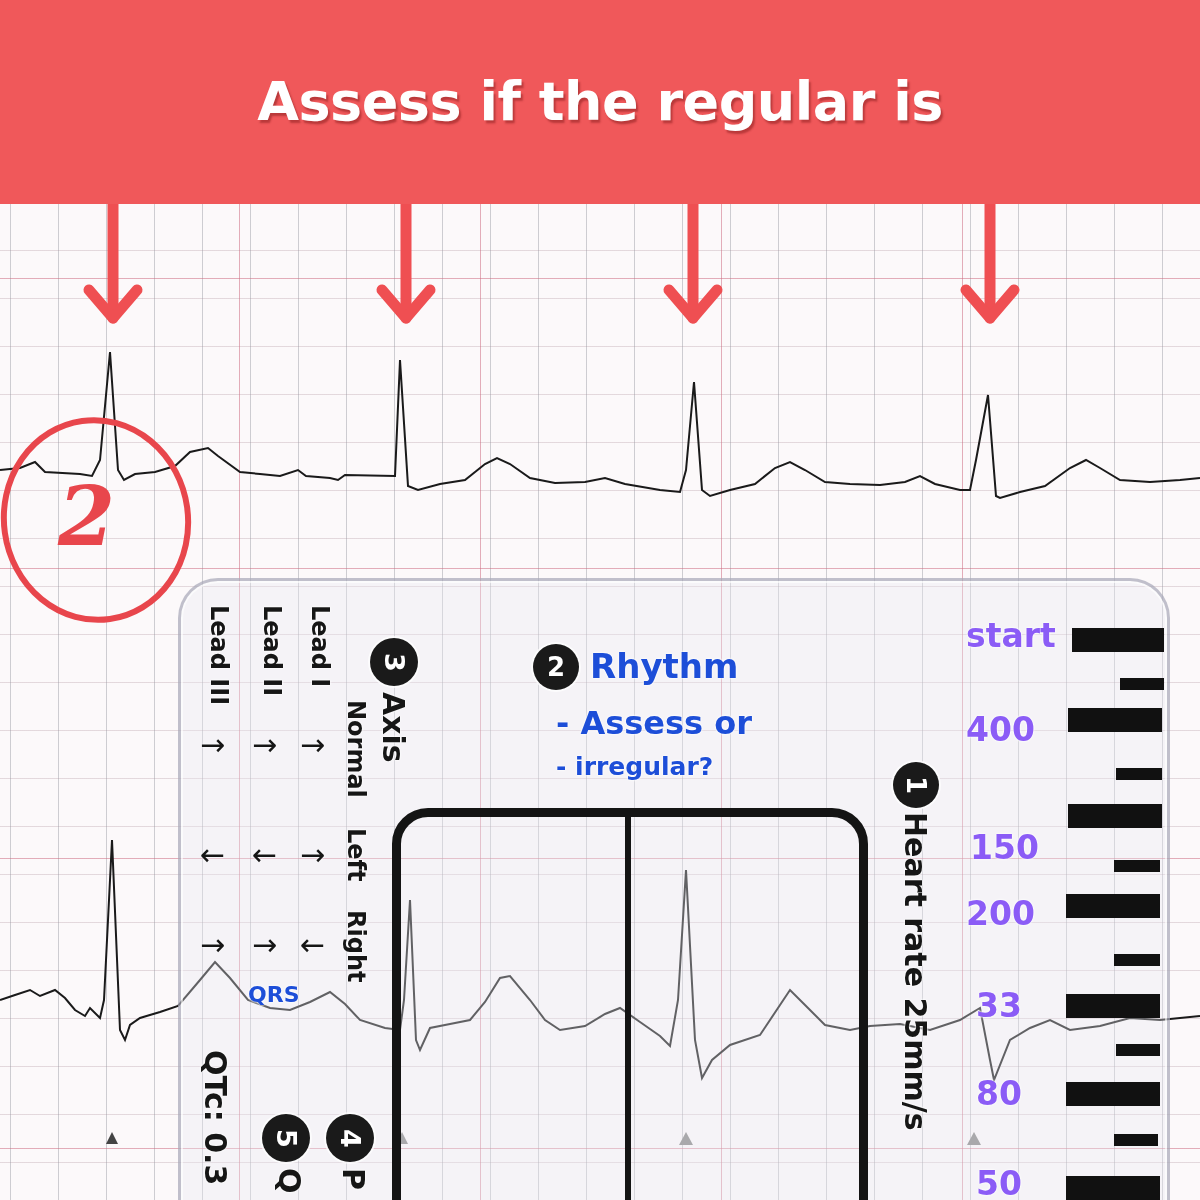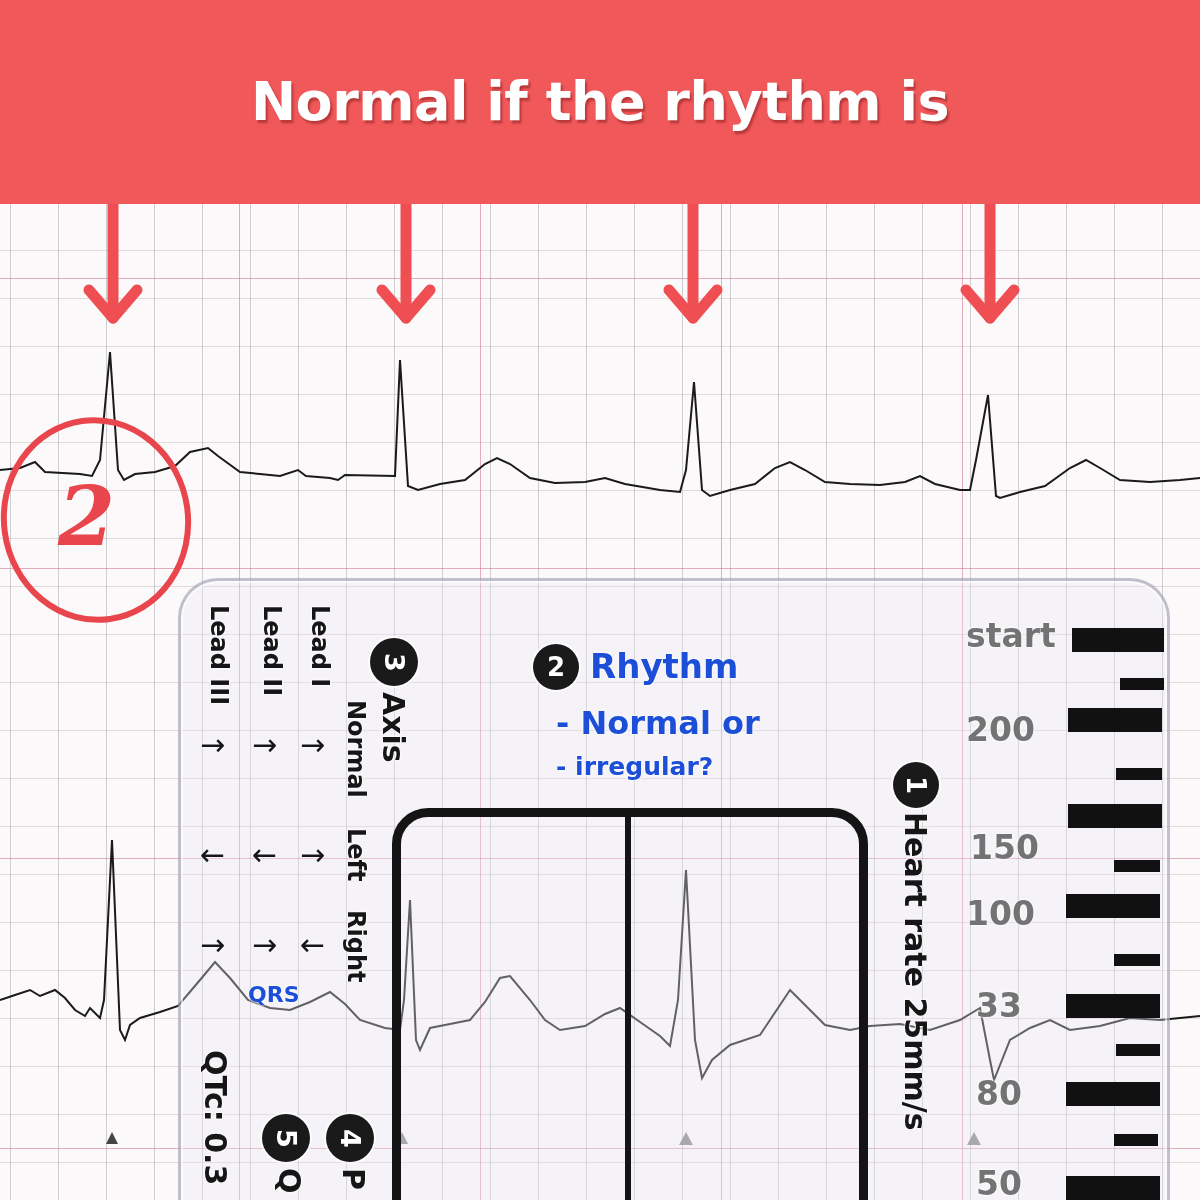--- a/index.html
+++ b/index.html
@@ -20,21 +20,21 @@
   .ruler{position:absolute;left:178px;top:578px;width:986px;height:700px;border-radius:40px;
     background:rgba(232,232,242,0.35);border:3px solid rgba(150,150,165,0.55);
     box-shadow:inset 0 0 0 2px rgba(255,255,255,0.6);}
   .vtext{position:absolute;writing-mode:vertical-rl;font-family:"DejaVu Sans",sans-serif;font-weight:bold;color:#161616;text-shadow:0 0 3px #fff,0 0 2px #fff;white-space:nowrap;}
   .arrow{position:absolute;font-family:"DejaVu Sans",sans-serif;font-size:30px;color:#161616;text-shadow:0 0 3px #fff;line-height:1;}
   .badge{position:absolute;width:48px;height:48px;border-radius:50%;background:#1a1a1a;color:#fff;font-weight:bold;font-size:27px;display:flex;align-items:center;justify-content:center;box-shadow:0 0 0 2px rgba(255,255,255,0.7);font-family:"DejaVu Sans",sans-serif;}
   .badge span{display:inline-block;}
   .rot90 span{transform:rotate(90deg);}
   .htext{position:absolute;font-family:"DejaVu Sans",sans-serif;font-weight:bold;color:#1d4ed8;text-shadow:0 0 3px #fff,0 0 2px #fff;white-space:nowrap;}
   .tick{position:absolute;background:#111;}
-  .scale-label{position:absolute;font-family:"DejaVu Sans",sans-serif;font-weight:bold;font-size:33px;color:#737373;text-shadow:0 0 3px #fff,0 0 2px #fff;}
+  .scale-label{position:absolute;font-family:"DejaVu Sans",sans-serif;font-weight:bold;font-size:33px;color:#8b5cf6;text-shadow:0 0 3px #fff,0 0 2px #fff;}
   .window{position:absolute;left:392px;top:808px;width:476px;height:460px;border:9px solid #141414;border-radius:36px;box-sizing:border-box;}
   .window-divider{position:absolute;left:625px;top:812px;width:6px;height:400px;background:#141414;}
 </style>
 </head>
 <body>
 
 <div class="paper"></div>
 
 <svg class="overlay" width="1200" height="1200" viewBox="0 0 1200 1200">
 
@@ -63,21 +63,21 @@
 
   <polygon points="112,1132 106,1144 118,1144" fill="#444"></polygon>
   <polygon points="686,1132 679,1145 693,1145" fill="#888"></polygon>
   <polygon points="974,1132 967,1145 981,1145" fill="#888"></polygon>
   <polygon points="402,1132 396,1144 408,1144" fill="#888"></polygon>
 </svg>
 
 <div class="htext" style="left:58px;top:468px;font-size:82px;color:#e8464c;font-family:'DejaVu Serif',serif;font-style:italic;font-weight:bold;text-shadow:none;">2</div>
 
 <div class="banner">
-  <div class="banner-line">Normal if the rhythm is</div>
+  <div class="banner-line">Assess if the regular is</div>
 </div>
 
 <div class="ruler"></div>
 
 <div class="vtext" style="left:205px;top:605px;font-size:24px;">Lead III</div>
 <div class="vtext" style="left:258px;top:605px;font-size:24px;">Lead II</div>
 <div class="vtext" style="left:306px;top:605px;font-size:24px;">Lead I</div>
 
 <div class="badge rot90" style="left:370px;top:638px;">
   <span>3</span>
@@ -108,35 +108,35 @@
 <div class="vtext" style="left:272px;top:1168px;font-size:30px;">Q</div>
 <div class="badge rot90" style="left:326px;top:1114px;">
   <span>4</span>
 </div>
 <div class="vtext" style="left:336px;top:1168px;font-size:30px;">P</div>
 
 <div class="badge" style="left:533px;top:644px;width:46px;height:46px;font-size:26px;">
   <span>2</span>
 </div>
 <div class="htext" style="left:590px;top:646px;font-size:34px;">Rhythm</div>
-<div class="htext" style="left:556px;top:704px;font-size:32px;">- Normal or</div>
+<div class="htext" style="left:556px;top:704px;font-size:32px;">- Assess or</div>
 <div class="htext" style="left:556px;top:752px;font-size:25px;">- irregular?</div>
 
 <div class="window"></div>
 <div class="window-divider"></div>
 
 <div class="badge rot90" style="left:893px;top:762px;width:46px;height:46px;font-size:26px;">
   <span>1</span>
 </div>
 <div class="vtext" style="left:898px;top:812px;font-size:30px;">Heart rate 25mm/s</div>
 
 <div class="scale-label" style="left:966px;top:616px;">start</div>
-<div class="scale-label" style="left:966px;top:710px;">200</div>
+<div class="scale-label" style="left:966px;top:710px;">400</div>
 <div class="scale-label" style="left:970px;top:828px;">150</div>
-<div class="scale-label" style="left:966px;top:894px;">100</div>
+<div class="scale-label" style="left:966px;top:894px;">200</div>
 <div class="scale-label" style="left:976px;top:986px;">33</div>
 <div class="scale-label" style="left:976px;top:1074px;">80</div>
 <div class="scale-label" style="left:976px;top:1164px;">50</div>
 
 <div class="tick" style="left:1072px;top:628px;width:92px;height:24px;"></div>
 <div class="tick" style="left:1120px;top:678px;width:44px;height:12px;"></div>
 <div class="tick" style="left:1068px;top:708px;width:94px;height:24px;"></div>
 <div class="tick" style="left:1116px;top:768px;width:46px;height:12px;"></div>
 <div class="tick" style="left:1068px;top:804px;width:94px;height:24px;"></div>
 <div class="tick" style="left:1114px;top:860px;width:46px;height:12px;"></div>

